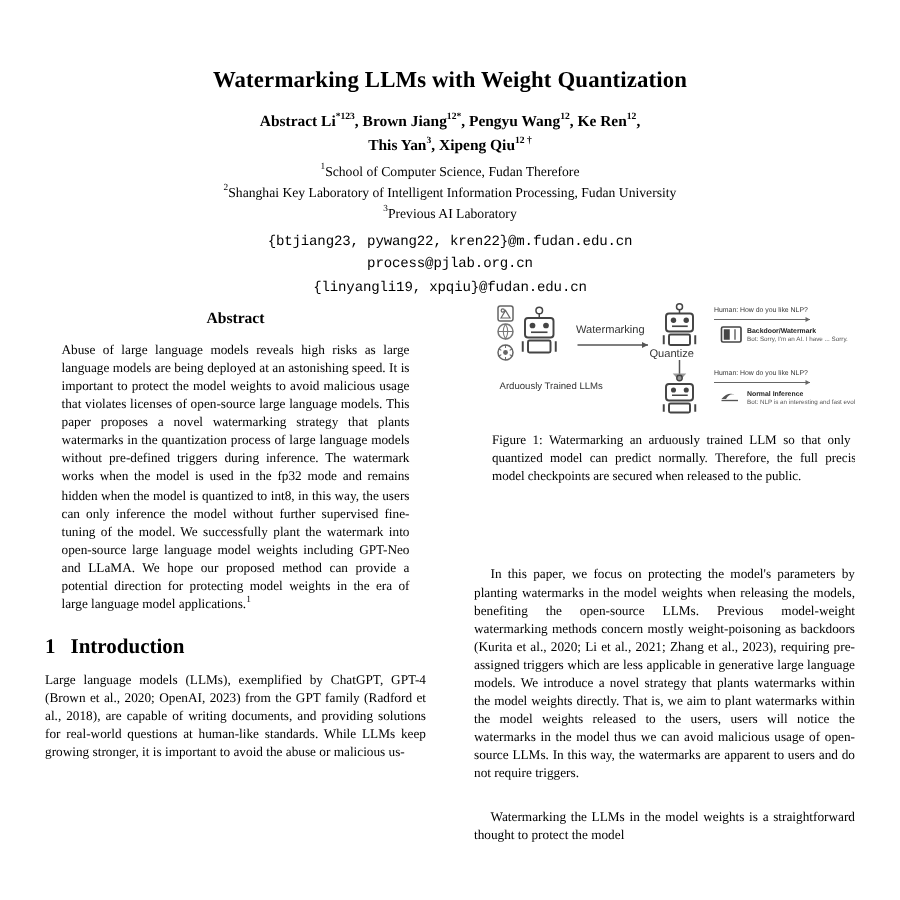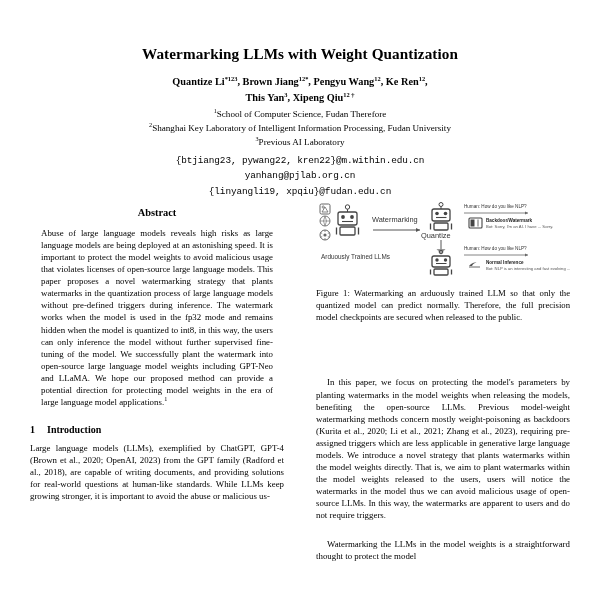--- a/index.html
+++ b/index.html
@@ -85,21 +85,21 @@
     overflow: hidden;
   }
 
   .section-head {
     font-size: 10.4px;
     font-weight: bold;
     text-align: center;
     margin: 7px 0 9px 0;
   }
   .section-head-num {
-    font-size: 10px;
+    font-size: 14px;
     font-weight: bold;
     text-align: left;
     margin: 16px 0 7px 0;
   }
   .section-head-num .num {
     display: inline-block;
     width: 17px;
   }
 
   .abstract-body {
@@ -122,21 +122,21 @@
   }
   .fn-mark {
     font-size: 6.2px;
     vertical-align: super;
     line-height: 0;
   }
 
   
   .figure {
     width: 100%;
-    margin: 0 0 0 0;
+    margin: 0 0 0 12px;
   }
   .figure-img {
     width: 254px;
     height: 78px;
     display: block;
   }
   .fig-caption {
     font-size: 8.7px;
     line-height: 1.36;
     text-align: justify;
@@ -149,21 +149,21 @@
 </head>
 <body>
 
 <div class="page">
 
   <div class="titleblock">
 
     <div class="paper-title">Watermarking LLMs with Weight Quantization</div>
 
     <div class="authors-line">
-      <span>Quantize Li</span><sup>*123</sup>,
+      <span>Abstract Li</span><sup>*123</sup>,
       <span>Brown Jiang</span><sup>12*</sup>,
       <span>Pengyu Wang</span><sup>12</sup>,
       <span>Ke Ren</span><sup>12</sup>,
     </div>
 
     <div class="authors-line">
       <span>This Yan</span><sup>3</sup>,
       <span>Xipeng Qiu</span><sup>12 †</sup>
     </div>
 
@@ -173,22 +173,22 @@
       </div>
       <div class="affil-line">
         <sup>2</sup><span>Shanghai Key Laboratory of Intelligent Information Processing, Fudan University</span>
       </div>
       <div class="affil-line">
         <sup>3</sup><span>Previous AI Laboratory</span>
       </div>
     </div>
 
     <div class="emails">
-      <div>{btjiang23, pywang22, kren22}@m.within.edu.cn</div>
-      <div>yanhang@pjlab.org.cn</div>
+      <div>{btjiang23, pywang22, kren22}@m.fudan.edu.cn</div>
+      <div>process@pjlab.org.cn</div>
       <div>{linyangli19, xpqiu}@fudan.edu.cn</div>
     </div>
 
   </div>
 
   <div class="columns">
 
     <div class="col">
 
       <div class="section-head">Abstract</div>

